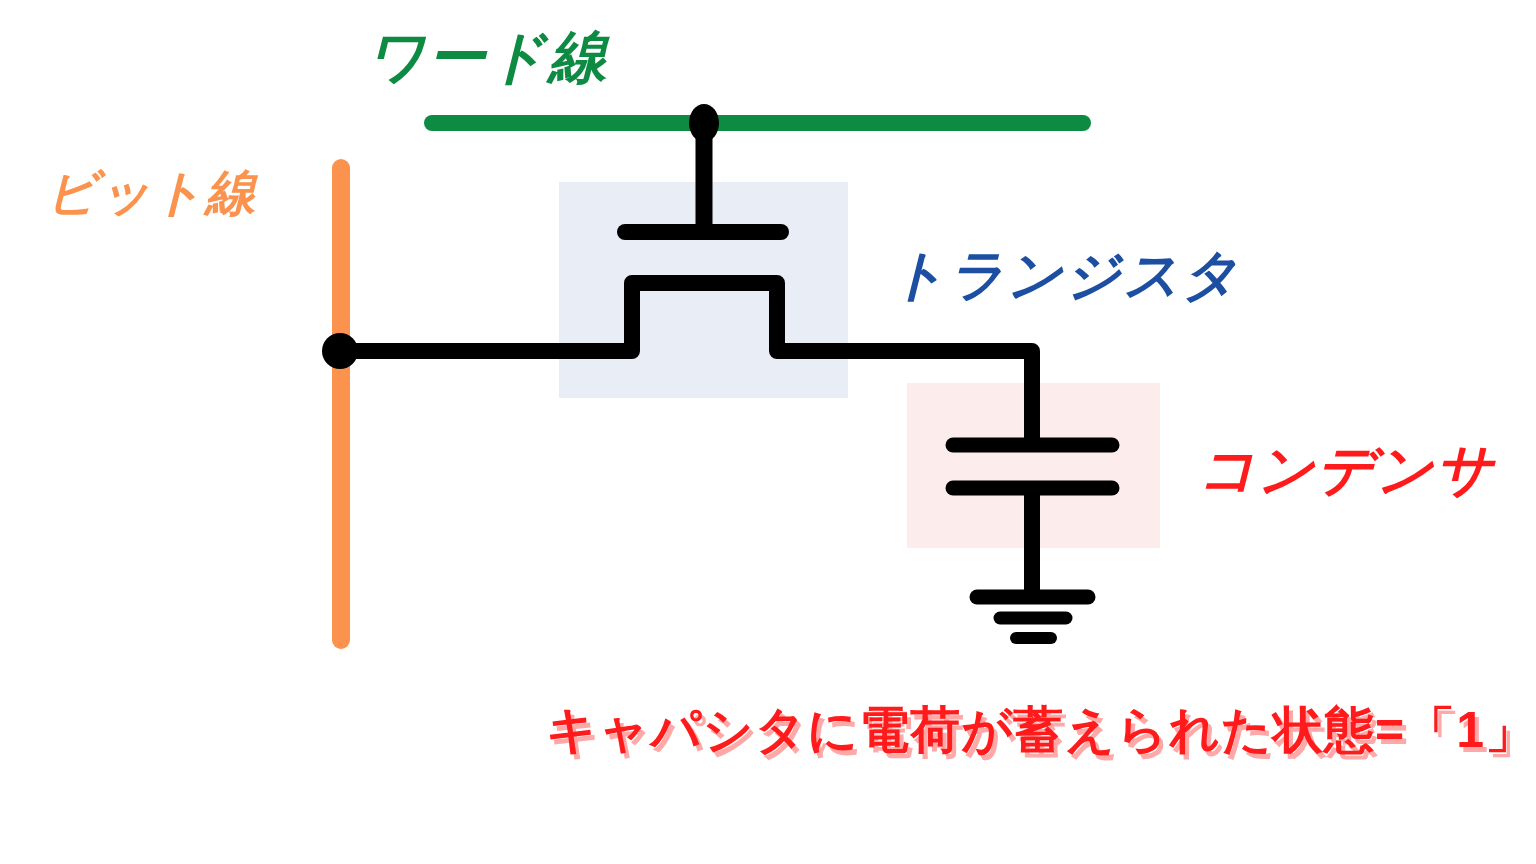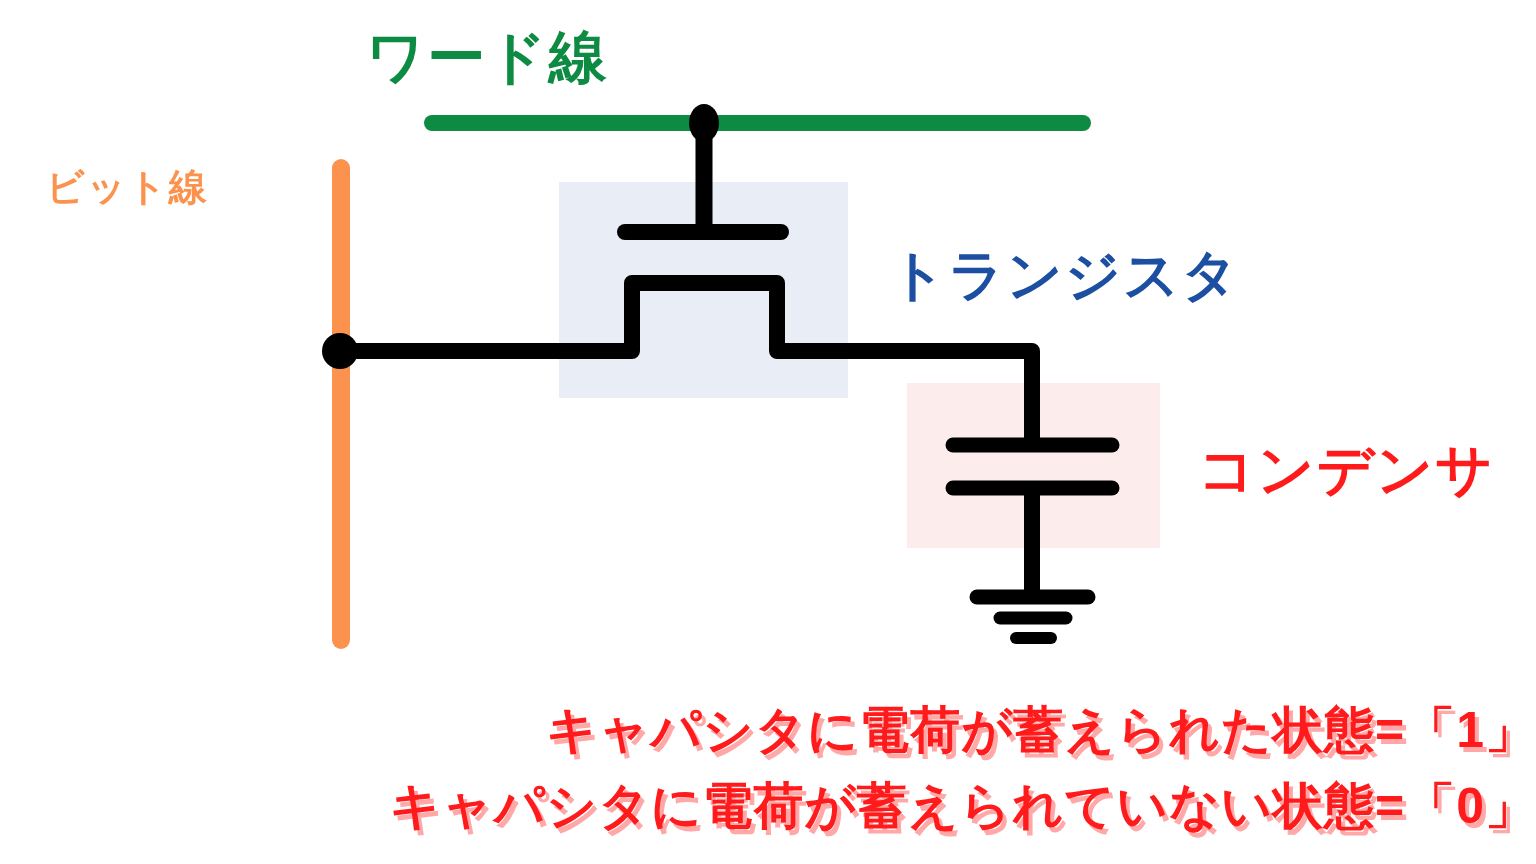--- a/index.html
+++ b/index.html
@@ -21,23 +21,24 @@
     top: 0;
     width: 1536px;
     height: 864px;
   }
   .label {
     position: absolute;
     font-weight: 800;
     letter-spacing: 2px;
     white-space: nowrap;
     line-height: 1;
+    font-style: italic;
   }
   .label-word    { left: 366px; top: 28px;  font-size: 58px; color: var(--word-line); }
-  .label-bit     { left: 46px;  top: 168px; font-size: 38px; color: var(--bit-line); }
+  .label-bit     { left: 46px;  top: 168px; font-size: 50px; color: var(--bit-line); }
   .label-transistor { left: 890px;  top: 248px; font-size: 55px; color: var(--transistor-label); }
   .label-capacitor  { left: 1198px; top: 442px; font-size: 56px; color: var(--capacitor-label); }
   .caption {
     position: absolute;
     left: 0;
     right: 0;
     top: 692px;
     text-align: right;
     color: var(--caption-text);
     font-weight: 800;
@@ -87,16 +88,15 @@
   <div class="label label-word">ワード線</div>
 
   <div class="label label-bit">ビット線</div>
 
   <div class="label label-capacitor">コンデンサ</div>
 
   <div class="label label-transistor">トランジスタ</div>
 
   <div class="caption">
     <div>キャパシタに電荷が蓄えられた状態=「1」</div>
-    <div>キャパシタに電荷が蓄えられていない状態=「0」</div>
   </div>
 
 </div>
 
 </body></html>

